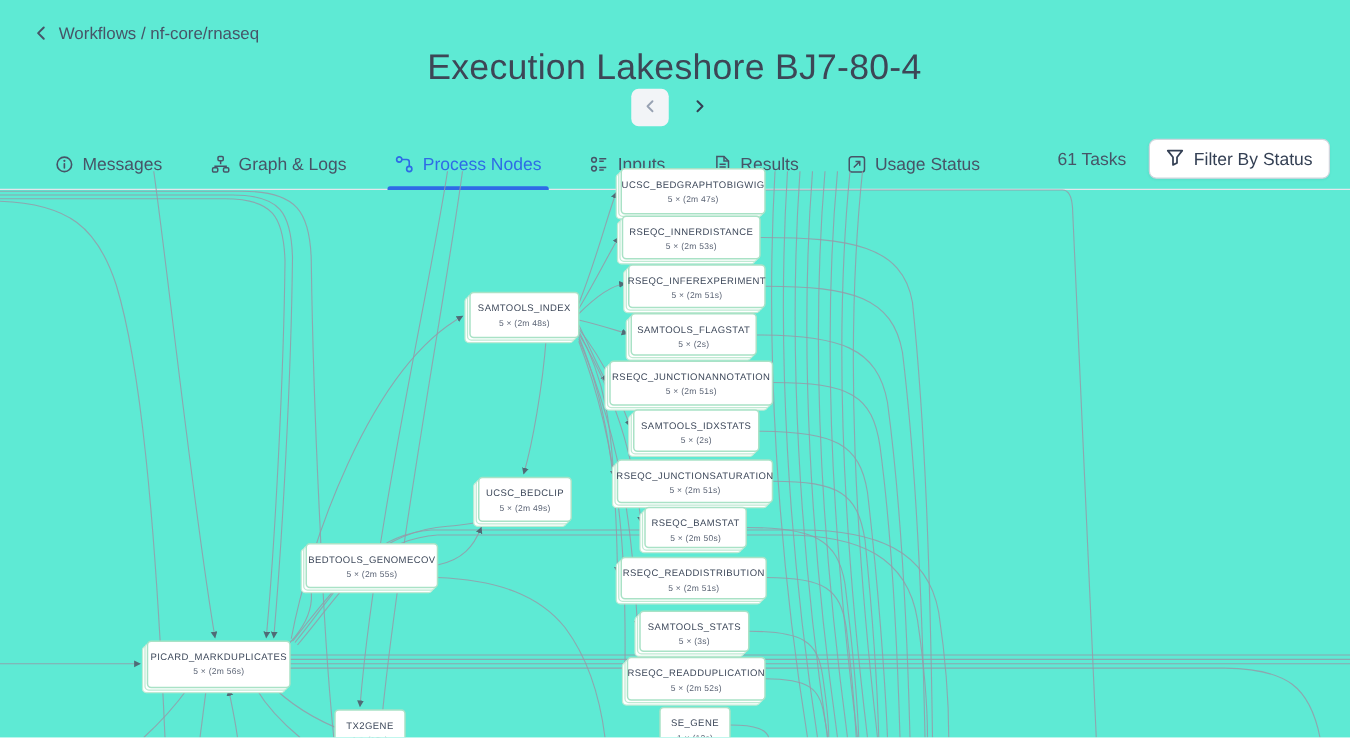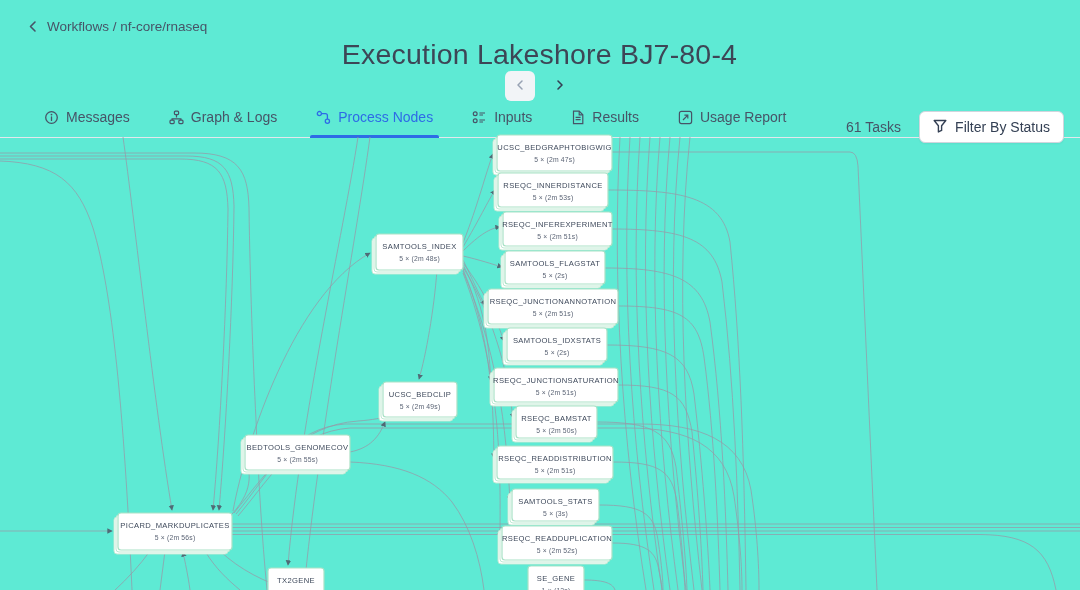--- a/index.html
+++ b/index.html
@@ -9,21 +9,21 @@
   
   .breadcrumb{display:flex;align-items:center;gap:9px;padding:19px 0 0 27px;font-size:13.5px;color:#475467;cursor:pointer;}
   .breadcrumb svg{display:block;}
   .title-row{display:flex;align-items:center;justify-content:space-between;padding:4px 28px 0 27px;flex-direction:column;}
   .page-title{font-size:28.5px;font-weight:500;color:#3d4656;letter-spacing:.2px;}
   .pager{display:flex;align-items:center;gap:10px;}
   .pager-btn{width:30px;height:30px;border:none;border-radius:6px;display:flex;align-items:center;justify-content:center;background:transparent;cursor:pointer;padding:0;}
   .pager-btn.disabled{background:#f2f4f7;cursor:default;}
 
   
-  .tabs{display:flex;align-items:stretch;gap:39px;padding:0 0 0 44px;margin-top:6px;border-bottom:1px solid #e4e7ec;height:30px;}
+  .tabs{display:flex;align-items:stretch;gap:39px;padding:0 0 0 44px;margin-top:20px;border-bottom:1px solid #e4e7ec;height:30px;}
   .tab{display:flex;align-items:center;gap:7px;font-size:14px;color:#475467;cursor:pointer;position:relative;padding-bottom:10px;white-space:nowrap;}
   .tab svg{display:block;flex:0 0 auto;}
   .tab.active{color:#2e6be6;font-weight:400;}
   .tab.active::after{content:"";position:absolute;left:-6px;right:-6px;bottom:-1px;height:3px;background:#2e6be6;border-radius:2px 2px 0 0;}
 
   
   .graph-toolbar{position:absolute;top:111px;right:16px;display:flex;align-items:center;gap:18px;z-index:5;}
   .task-count{font-size:14px;color:#475467;}
   .filter-btn{display:flex;align-items:center;gap:8px;height:32px;padding:0 13px;background:#fff;border:1px solid #d0d5dd;
     border-radius:6px;font-size:14px;font-weight:500;color:#344054;font-family:"Liberation Sans",sans-serif;cursor:pointer;box-shadow:0 1px 2px rgba(16,24,40,.05);}
@@ -123,21 +123,21 @@
       </span>
       <span>Results</span>
     </div>
     <div class="tab">
       <span>
         <svg width="15" height="15" viewBox="0 0 15 15" fill="none" stroke="currentColor" stroke-width="1.2">
             <rect x="1.4" y="1.4" width="12.2" height="12.2" rx="2"></rect>
             <path d="M5 10 L9.6 5.4 M6.4 5.2 H9.8 V8.6"></path>
           </svg>
       </span>
-      <span>Usage Report</span>
+      <span>Usage Status</span>
     </div>
   </div>
 
   <div class="graph-toolbar">
     <span class="task-count">61 Tasks</span>
     <button class="filter-btn">
       <span>
         <svg width="14" height="14" viewBox="0 0 14 14" fill="none" stroke="#344054" stroke-width="1.4" stroke-linejoin="round">
             <path d="M1.2 1.5 H12.8 L8.6 6.8 V11.4 L5.4 12.9 V6.8 Z"></path>
           </svg>

